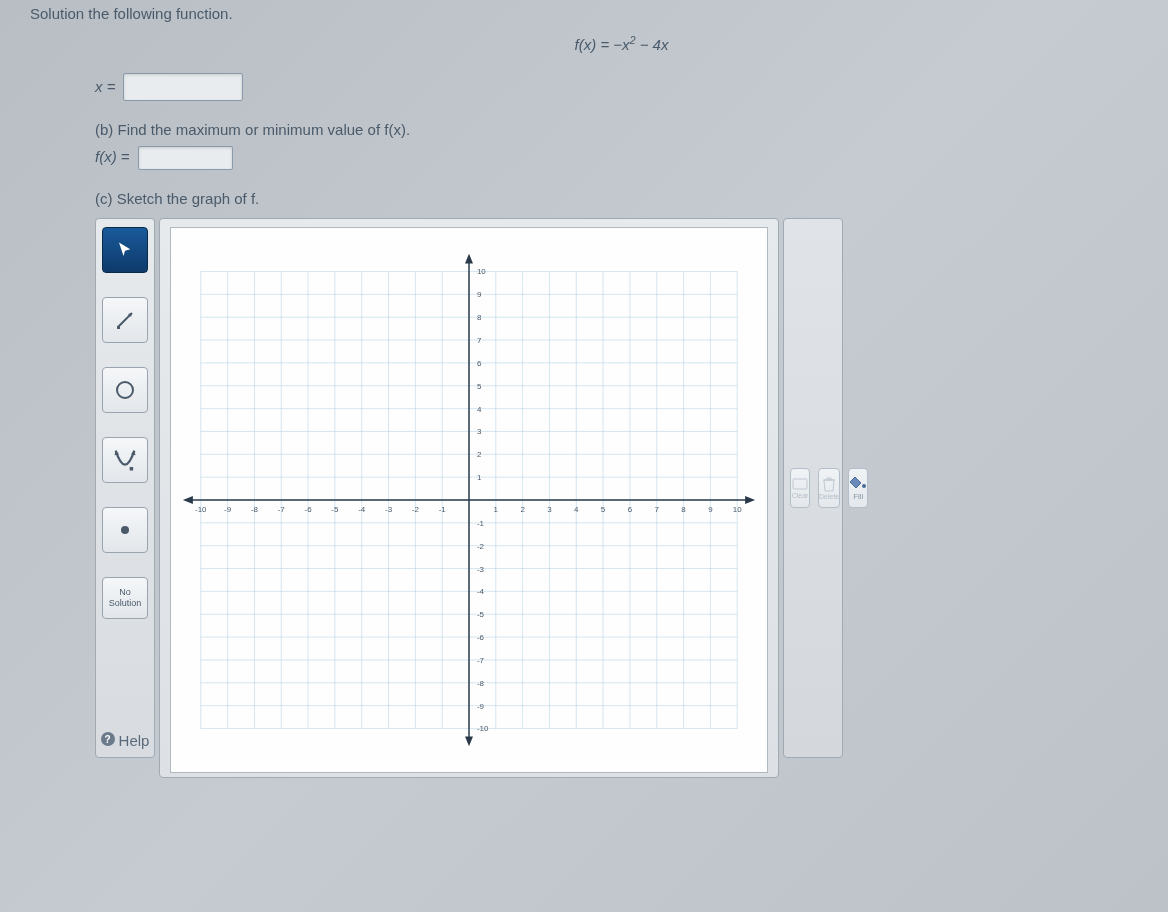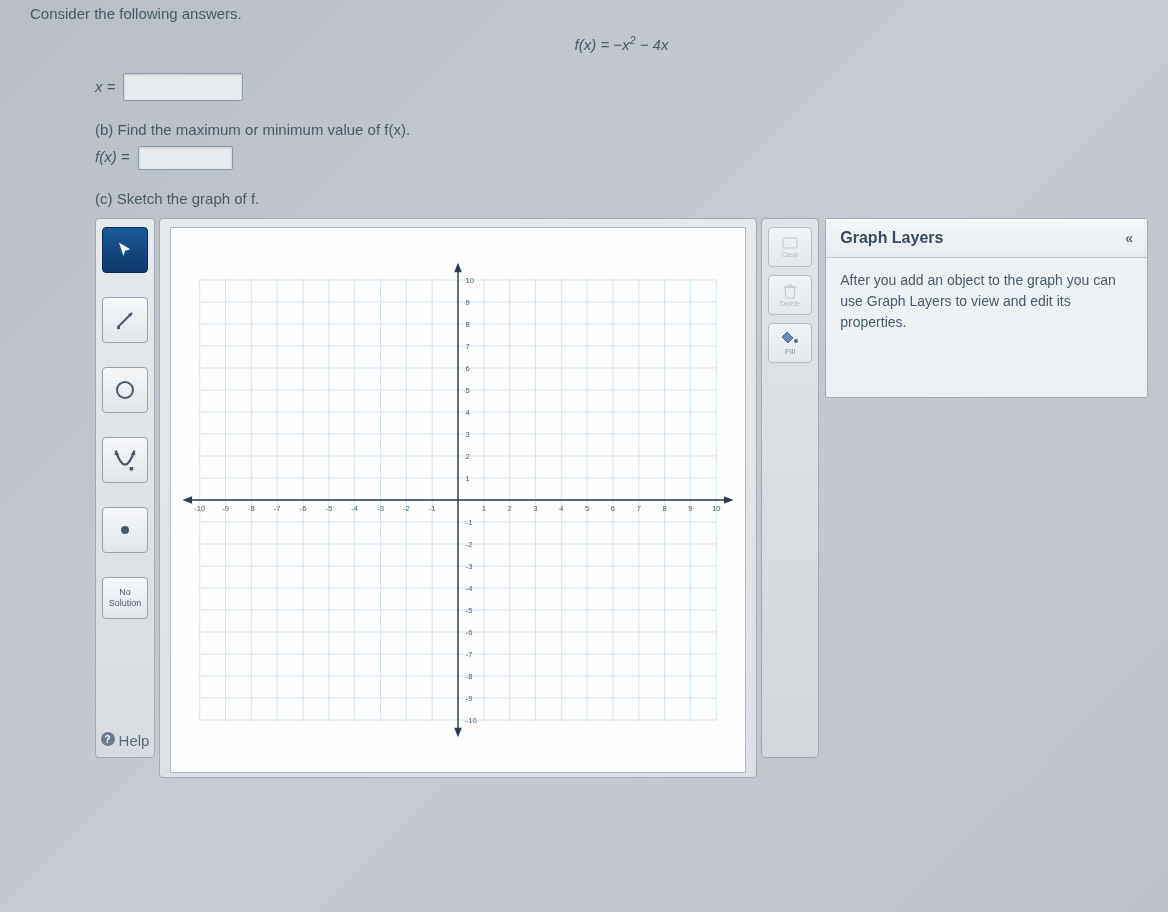--- a/index.html
+++ b/index.html
@@ -142,21 +142,21 @@
     }
     .brand-line b { color: #d04020; font-weight: bold; }
     
     .side-column {
       width: 60px;
       background: linear-gradient(#e0e4e8, #d4d8dc);
       border: 1px solid #a0aab4;
       border-radius: 4px;
       padding: 8px 6px;
       display: flex;
-      flex-direction: column;
+      flex-direction: row;
       gap: 8px;
       align-items: center;
       height: 540px;
     }
     .side-btn {
       width: 44px;
       height: 40px;
       border: 1px solid #b4bec8;
       background: linear-gradient(#f0f3f6, #e4e8ec);
       border-radius: 4px;
@@ -194,21 +194,21 @@
     .layers-body {
       padding: 12px 14px;
       font-size: 14px;
       color: #4a5a6a;
       line-height: 1.5;
     }
   </style>
 </head>
 <body>
 
-<div class="header-line">Consider the following answers.</div>
+<div class="header-line">Solution the following function.</div>
 
 <div class="function-def">
   <span>f(x) = </span><span>−x</span><sup>2</sup><span> − 4x</span>
 </div>
 
 <div class="part">
   <div class="answer-row">
     <span class="math-label">x =</span>
     <input class="answer-input" style="">
   </div>
@@ -379,21 +379,14 @@
     </div>
     <div class="side-btn">
       <svg width="18" height="16" viewBox="0 0 18 16">
           <path d="M6 2l6 6-5 5-6-6z" fill="#6a8aba" stroke="#4a6a9a"></path>
           <circle cx="15" cy="11" r="2" fill="#4a6a9a"></circle>
         </svg>
       <span>Fill</span>
     </div>
   </div>
 
-  <div class="layers-panel">
-    <div class="layers-header">
-      <span>Graph Layers</span>
-      <span class="collapse-icon">«</span>
-    </div>
-    <div class="layers-body">After you add an object to the graph you can use Graph Layers to view and edit its properties.</div>
-  </div>
 
 </div>
 
 </body></html>

